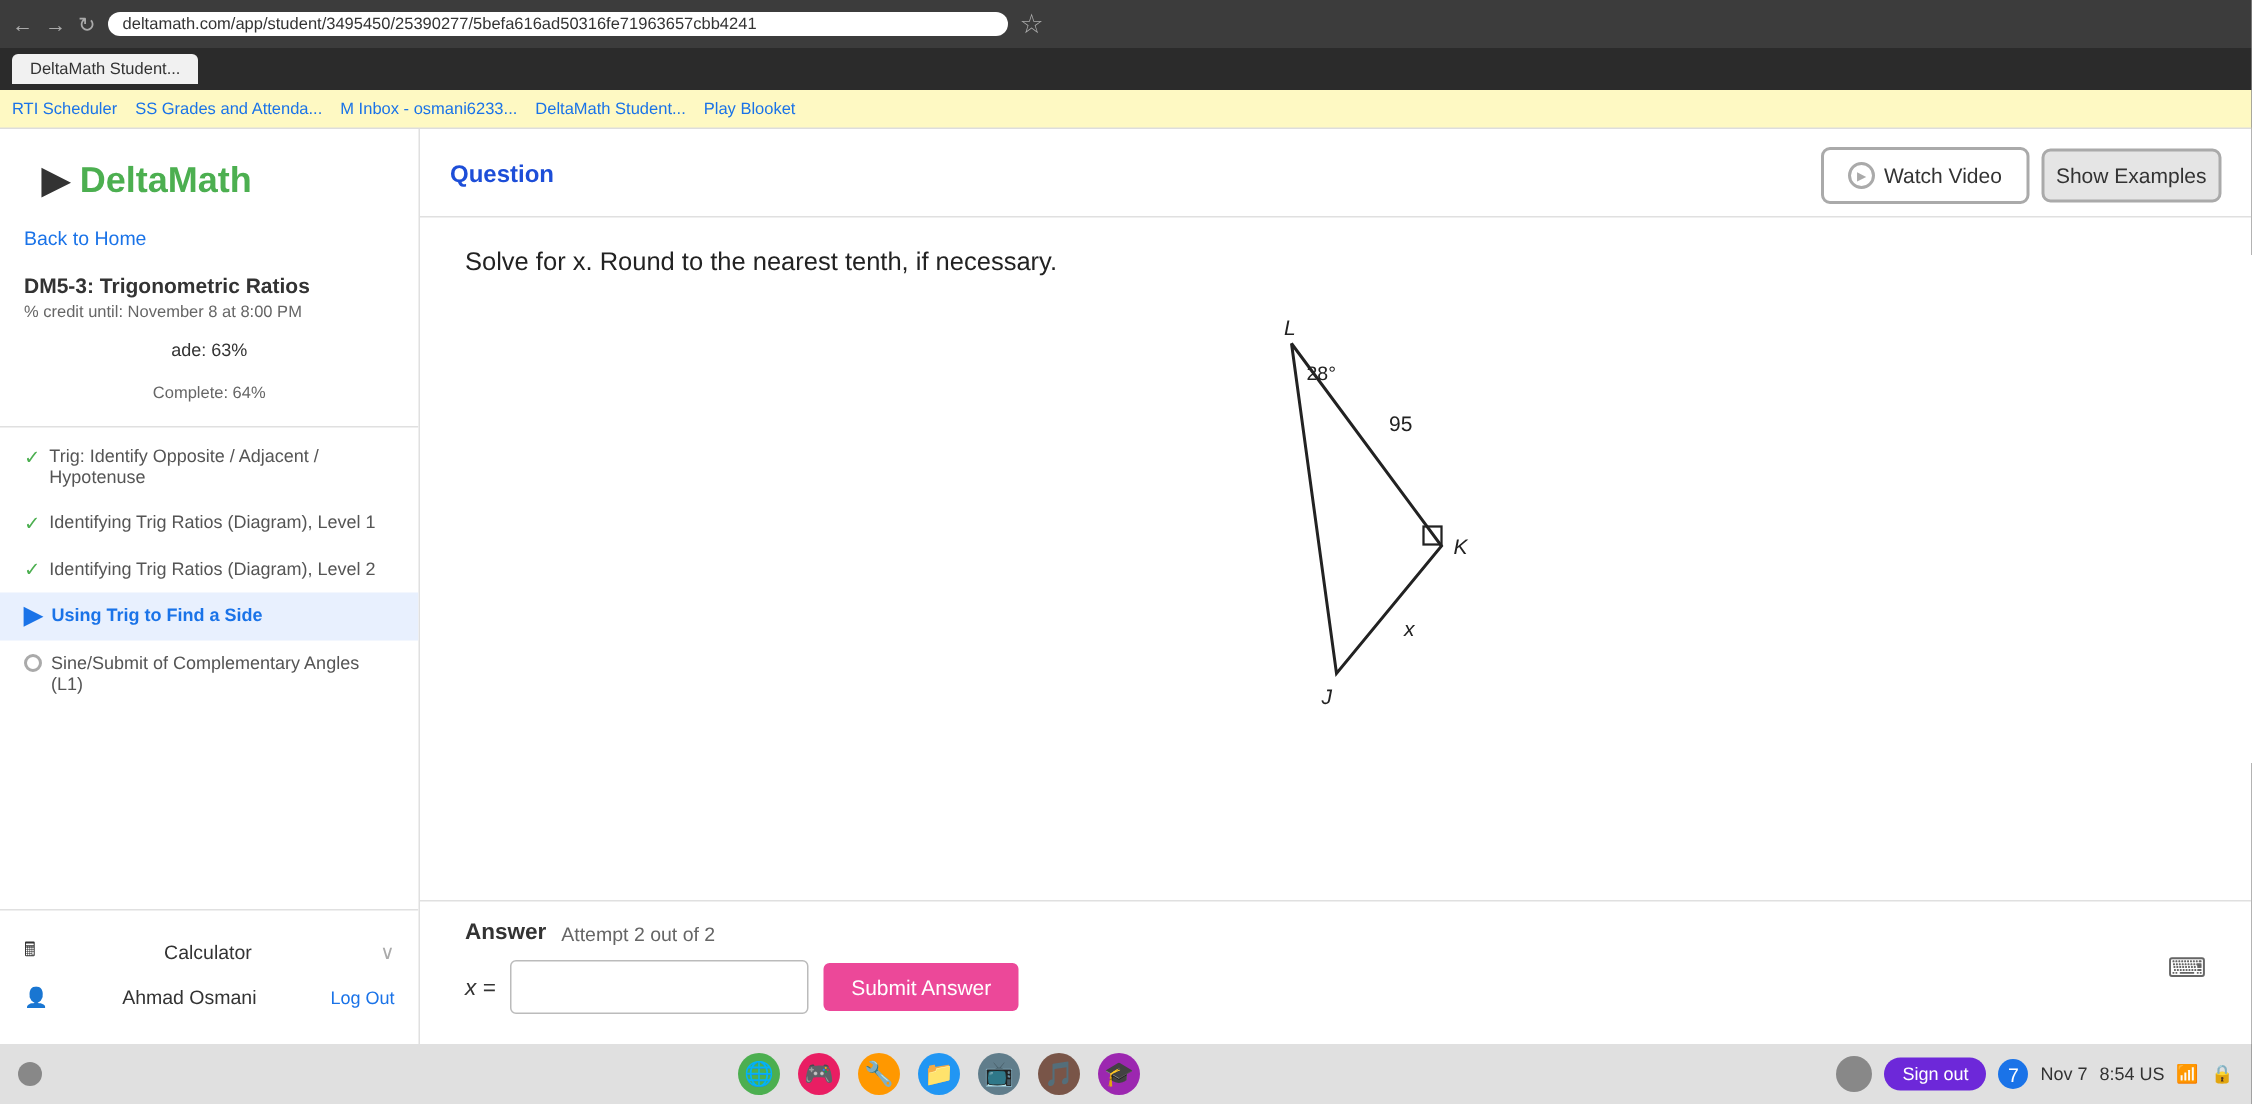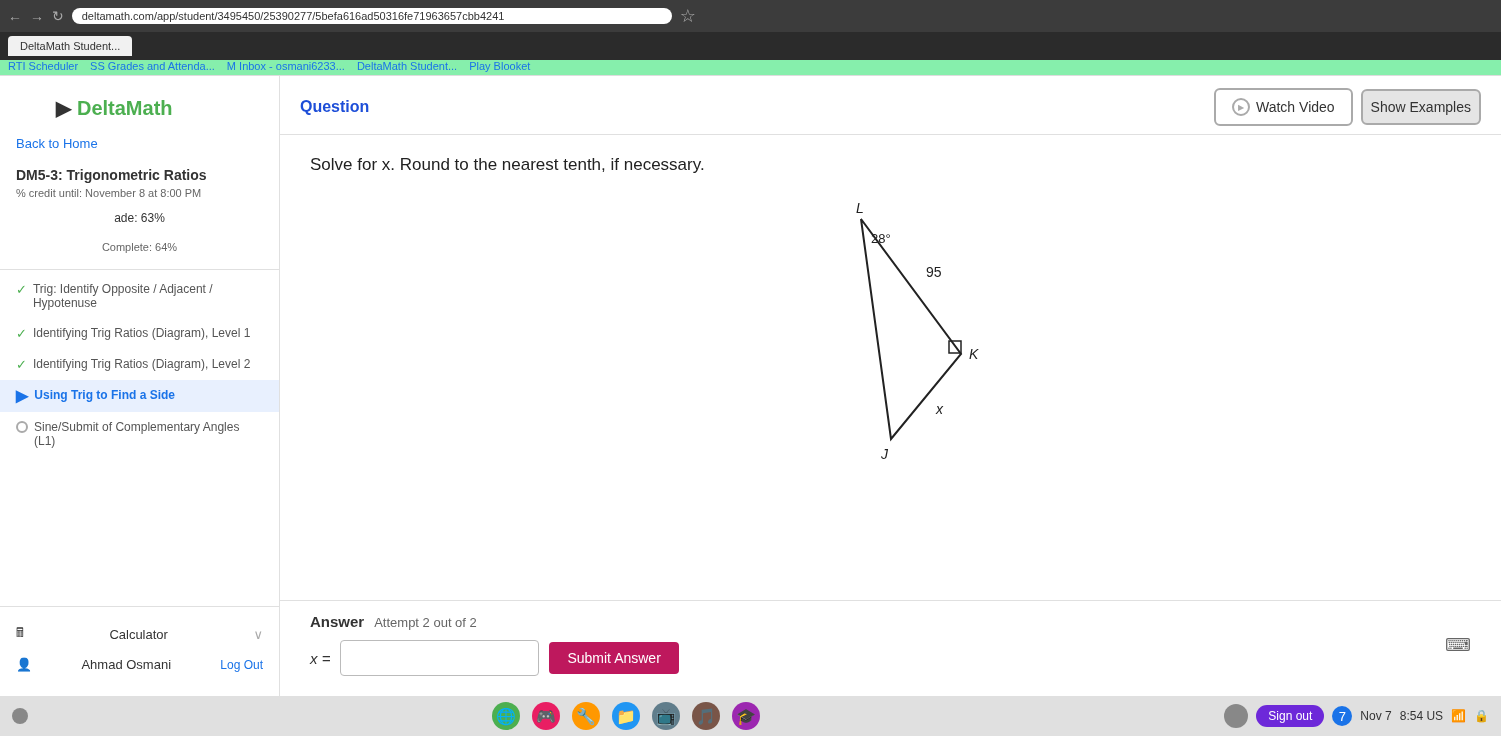--- a/index.html
+++ b/index.html
@@ -37,24 +37,24 @@
     .address-bar {
       background: #fff;
       border-radius: 12px;
       padding: 2px 10px;
       font-size: 11px;
       color: #333;
       flex: 1;
       max-width: 600px;
     }
     .bookmarks-bar {
-      background: #86efac;
-      height: 16px;
-      display: flex;
-      align-items: flex-start;
+      background: #fef9c3;
+      height: 26px;
+      display: flex;
+      align-items: center;
       padding: 0 8px;
       gap: 12px;
       font-size: 11px;
       color: #333;
       flex-shrink: 0;
       border-bottom: 1px solid #ddd;
     }
     .bookmark-item {
       color: #1a73e8;
       cursor: pointer;
@@ -74,25 +74,24 @@
       width: 280px;
       background: #fff;
       border-right: 1px solid #e0e0e0;
       display: flex;
       flex-direction: column;
       flex-shrink: 0;
       padding: 12px 0;
       overflow-y: auto;
     }
     .sidebar-logo {
-      font-size: 20px;
+      font-size: 24px;
       font-weight: bold;
       color: #333;
       padding: 8px 28px 12px;
-      margin-left: 28px;
     }
     .sidebar-logo span {
       color: #4CAF50;
     }
     .back-to-home {
       color: #1a73e8;
       font-size: 13px;
       padding: 4px 16px;
       cursor: pointer;
       text-decoration: none;
@@ -313,21 +312,21 @@
       flex: 1;
       max-width: 380px;
       height: 36px;
       border: 1px solid #bbb;
       border-radius: 4px;
       padding: 4px 8px;
       font-size: 14px;
       outline: none;
     }
     .submit-btn {
-      background: #be185d;
+      background: #ec4899;
       color: #fff;
       border: none;
       border-radius: 4px;
       padding: 8px 18px;
       font-size: 14px;
       cursor: pointer;
       font-weight: 500;
     }
 
     

